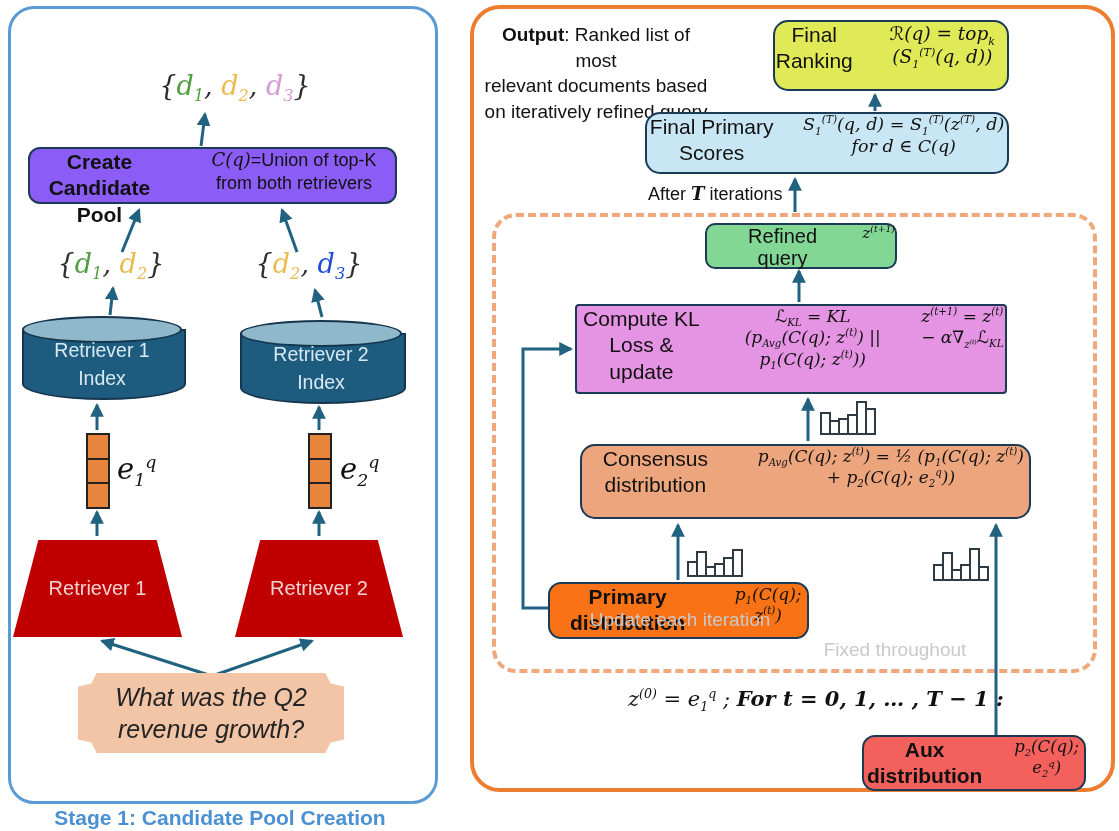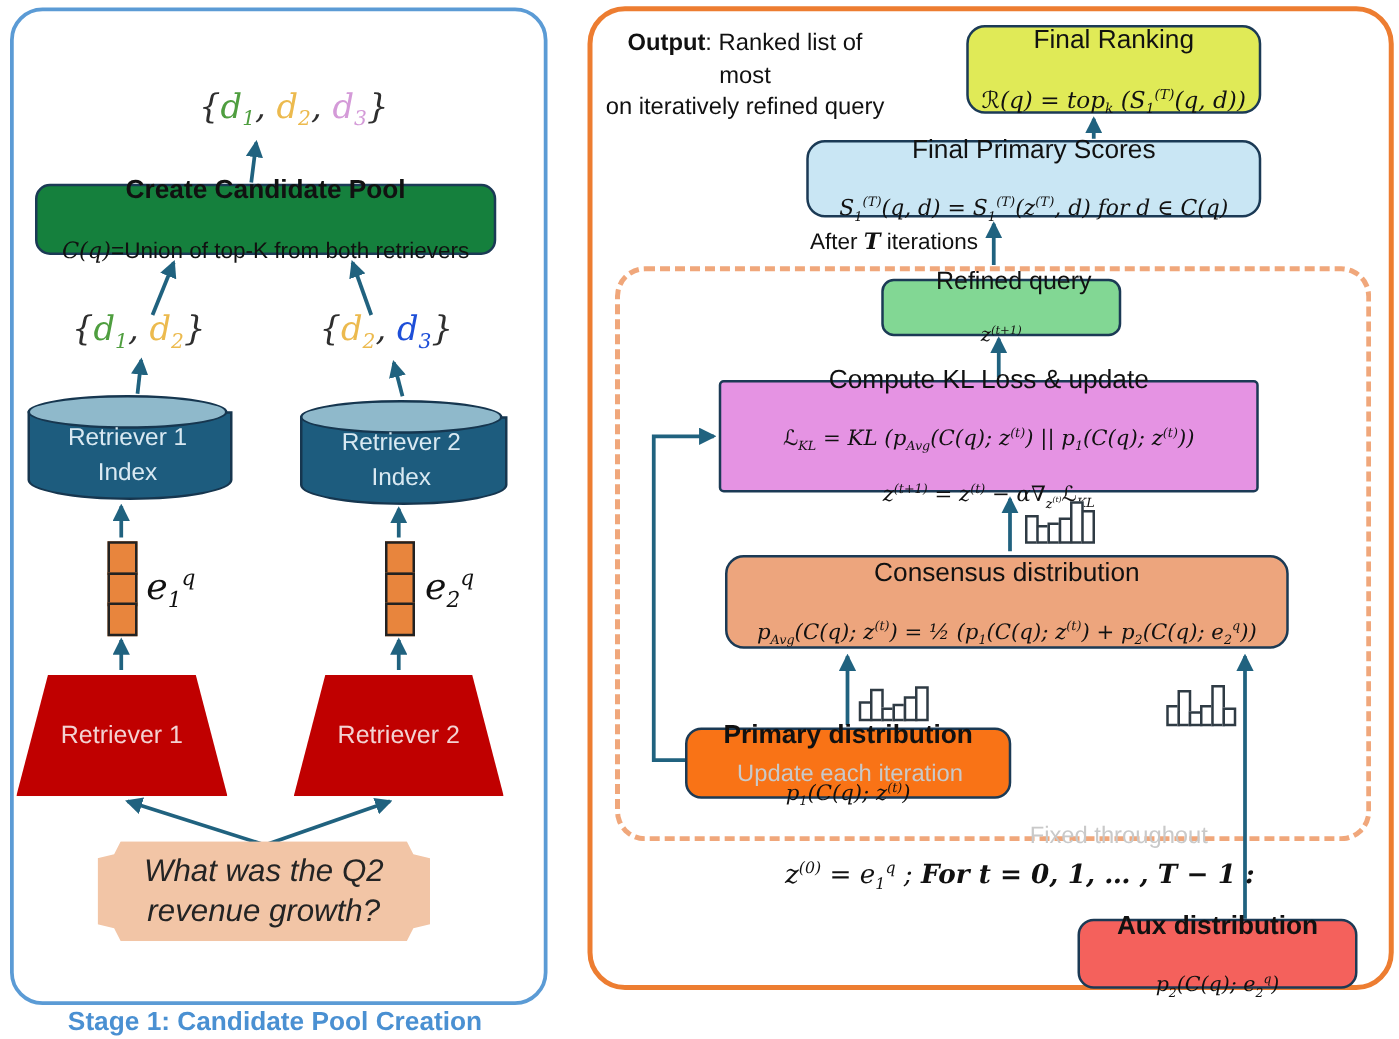--- a/index.html
+++ b/index.html
@@ -4,22 +4,22 @@
 <style>
   html,body{margin:0;padding:0;background:#fff;}
   #canvas{position:relative;width:1119px;height:831px;background:#ffffff;
           font-family:"Liberation Sans",sans-serif;overflow:hidden;color:#111;}
   .panel{position:absolute;background:transparent;z-index:1;}
   #panel1{left:8px;top:6px;width:424px;height:792px;border:3.5px solid #5b9bd5;border-radius:26px;}
   #panel2{left:470px;top:5px;width:637px;height:779px;border:4px solid #ed7d31;border-radius:30px;}
   #dashedbox{position:absolute;left:492px;top:213px;width:597px;height:452px;
              border:4px dashed #f0a77b;border-radius:24px;z-index:1;}
   #arrows{position:absolute;left:0;top:0;width:1119px;height:831px;z-index:2;pointer-events:none;}
-  .node{position:absolute;border:2.5px solid #1b3a55;display:flex;flex-direction:column;
-        align-items:center;justify-content:center;text-align:center;z-index:3;line-height:1.25;gap:24px;}
+  .node{position:absolute;border:2.5px solid #1b3a55;display:flex;flex-direction:row;
+        justify-content:center;text-align:center;z-index:3;line-height:1.25;gap:24px;}
   .node .ttl{font-size:21px;}
   .node .ttl.b{font-weight:bold;}
   .math{font-family:"DejaVu Serif","DejaVu Sans",serif;font-style:italic;}
   sub,sup{font-size:60%;line-height:0;}
   .caption{position:absolute;font-weight:bold;font-size:21px;text-align:center;z-index:3;}
   .set{position:absolute;font-family:"DejaVu Serif","DejaVu Sans",serif;font-style:italic;
        color:#2e2e2e;text-align:center;z-index:3;}
   .cyl{position:absolute;z-index:3;}
   .cyl-body{position:absolute;left:0;top:13px;width:100%;bottom:0;background:#1d5c7e;
             border:2.5px solid #16364f;border-radius:0 0 50% 50%/0 0 16px 16px;}
@@ -72,21 +72,21 @@
       <line x1="678" y1="580" x2="678" y2="525" marker-end="url(#ah)"></line>
       <line x1="996" y1="735" x2="996" y2="525" marker-end="url(#ah)"></line>
       <polyline points="549,608 523,608 523,349 571,349" marker-end="url(#ah)"></polyline>
     </g>
   </svg>
 
   <div id="panel1" class="panel"></div>
 
   <div class="set" style="left:110px;top:70px;width:190px;font-size:27px;margin-left:30px;"><span>{</span><span style="color: rgb(79, 158, 63);">d<sub>1</sub></span><span>, </span><span style="color: rgb(236, 186, 78);">d<sub>2</sub></span><span>, </span><span style="color: rgb(212, 154, 216);">d<sub>3</sub></span><span>}</span></div>
 
-  <div class="node" style="left:28px;top:147px;width:365px;height:53px;background:#15803d;border-radius:12px;">
+  <div class="node" style="left:28px;top:147px;width:365px;height:53px;background:#8b5cf6;border-radius:12px;">
     <div class="ttl b">Create Candidate Pool</div>
     <div style="font-size:18px;">
       <span class="math">C(q)</span><span>=Union of top-K from both retrievers</span>
     </div>
   </div>
 
   <div class="set" style="left:50px;top:248px;width:122px;font-size:27px;"><span>{</span><span style="color: rgb(79, 158, 63);">d<sub>1</sub></span><span>, </span><span style="color: rgb(236, 186, 78);">d<sub>2</sub></span><span>}</span></div>
   <div class="set" style="left:248px;top:248px;width:122px;font-size:27px;"><span>{</span><span style="color: rgb(236, 186, 78);">d<sub>2</sub></span><span>, </span><span style="color: #1d4ed8;">d<sub>3</sub></span><span>}</span></div>
 
   <div class="cyl" style="left:22px;top:316px;width:160px;height:84px;">
@@ -131,20 +131,21 @@
     <div>revenue growth?</div>
   </div>
 
   <div class="caption" style="left:8px;top:806px;width:424px;color:#4a90d2;">Stage 1: Candidate Pool Creation</div>
 
   <div id="panel2" class="panel"></div>
   <div id="dashedbox"></div>
 
   <div class="outnote">
     <div><b>Output</b><span>: Ranked list of most</span></div>
+    <div>relevant documents based</div>
     <div>on iteratively refined query</div>
   </div>
 
   <div class="node" style="left:773px;top:20px;width:232px;height:67px;background:#e0ea57;border-radius:15px;">
     <div class="ttl">Final Ranking</div>
     <div class="math" style="font-size:18.5px;">ℛ(q) = top<sub>k</sub> (S<sub>1</sub><sup>(T)</sup>(q, d))</div>
   </div>
 
   <div class="node" style="left:645px;top:112px;width:360px;height:58px;background:#c9e6f4;border-radius:15px;">
     <div class="ttl">Final Primary Scores</div>
@@ -170,21 +171,21 @@
     <div class="ttl">Consensus distribution</div>
     <div class="math" style="font-size:17px;">p<sub>Avg</sub>(C(q); z<sup>(t)</sup>) = ½ (p<sub>1</sub>(C(q); z<sup>(t)</sup>) + p<sub>2</sub>(C(q); e<sub>2</sub><sup>q</sup>))</div>
   </div>
 
   <div class="node" style="left:548px;top:582px;width:257px;height:53px;background:#f97316;border-radius:13px;">
     <div class="ttl b">Primary distribution</div>
     <div class="math" style="font-size:17px;">p<sub>1</sub>(C(q); z<sup>(t)</sup>)</div>
   </div>
 
   <div class="note-grey" style="left:585px;top:609px;width:190px;">Update each iteration</div>
-  <div class="note-grey" style="left:795px;top:639px;width:200px;margin-top:19px;">Fixed throughout</div>
+  <div class="note-grey" style="left:795px;top:639px;width:200px;">Fixed throughout</div>
 
   <div class="math" style="position:absolute;left:628px;top:686px;font-size:21px;z-index:3;">
     <span>z<sup>(0)</sup> = e<sub>1</sub><sup>q</sup> ;  </span><b>For t = 0, 1, … , T − 1 :</b>
   </div>
 
   <div class="node" style="left:862px;top:735px;width:220px;height:52px;background:#f4615c;border-radius:13px;">
     <div class="ttl b">Aux distribution</div>
     <div class="math" style="font-size:16.5px;">p<sub>2</sub>(C(q); e<sub>2</sub><sup>q</sup>)</div>
   </div>
 

